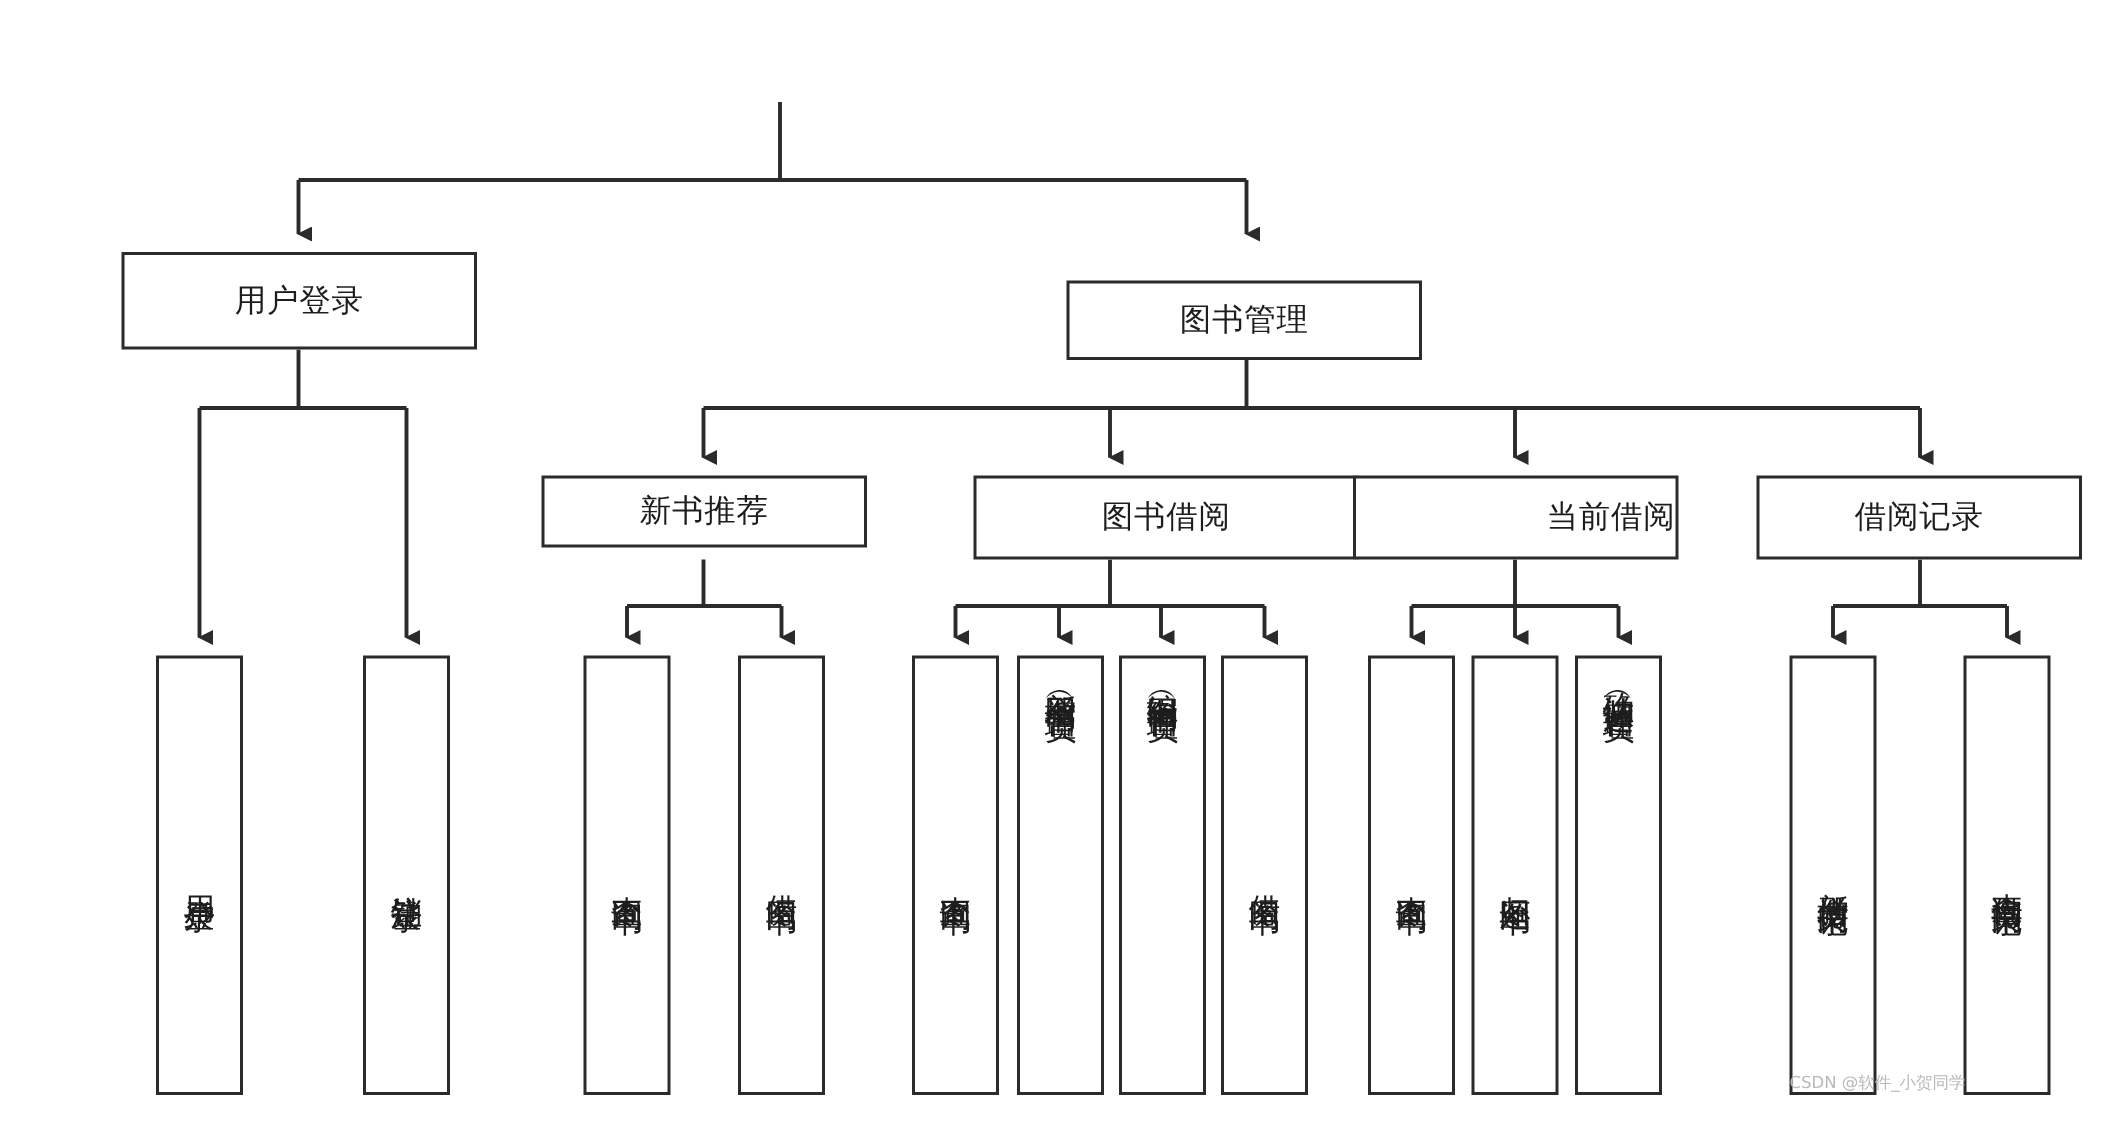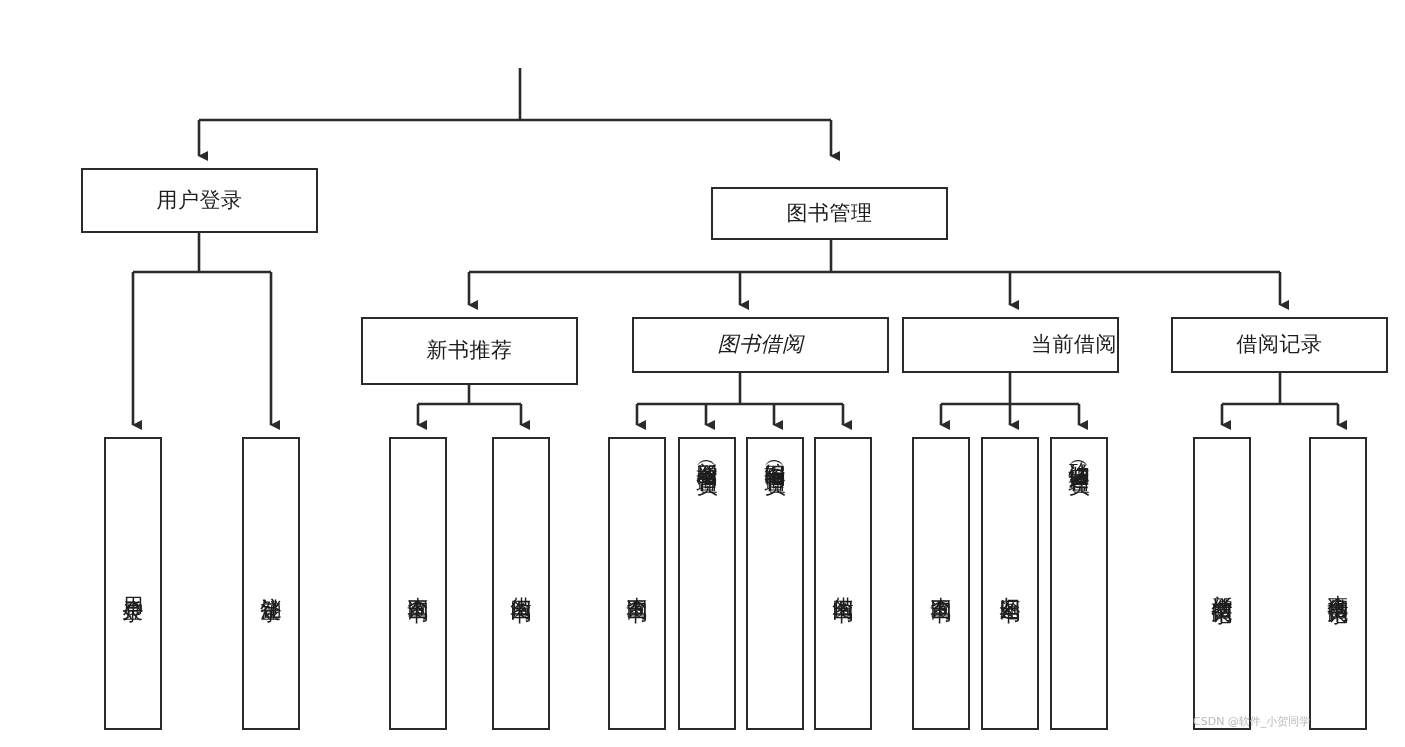--- a/index.html
+++ b/index.html
@@ -130,24 +130,24 @@
   </svg>
 
 
   <div class="node horiz" style="left:81px; top:168px; width:237px; height:65px;">
     <span class="label">用户登录</span>
   </div>
   <div class="node horiz" style="left:711px; top:168px; width:237px; height:53px;margin-top:19px;">
     <span class="label">图书管理</span>
   </div>
 
-  <div class="node horiz" style="left:361px; top:317px; width:217px; height:68px;">
+  <div class="node horiz" style="left:361px; top:317px; width:217px; height:48px;">
     <span class="label">新书推荐</span>
   </div>
-  <div class="node horiz" style="left:632px; top:317px; width:257px; height:56px;font-style:italic;">
+  <div class="node horiz" style="left:649px; top:317px; width:257px; height:56px;">
     <span class="label">图书借阅</span>
   </div>
   <div class="node horiz" style="left:902px; top:317px; width:217px; height:56px;justify-content:flex-end;">
     <span class="label">当前借阅</span>
   </div>
   <div class="node horiz" style="left:1171px; top:317px; width:217px; height:56px;">
     <span class="label">借阅记录</span>
   </div>
 
   <div class="node vert mid" style="left:104px; top:437px; width:58px; height:293px;">

